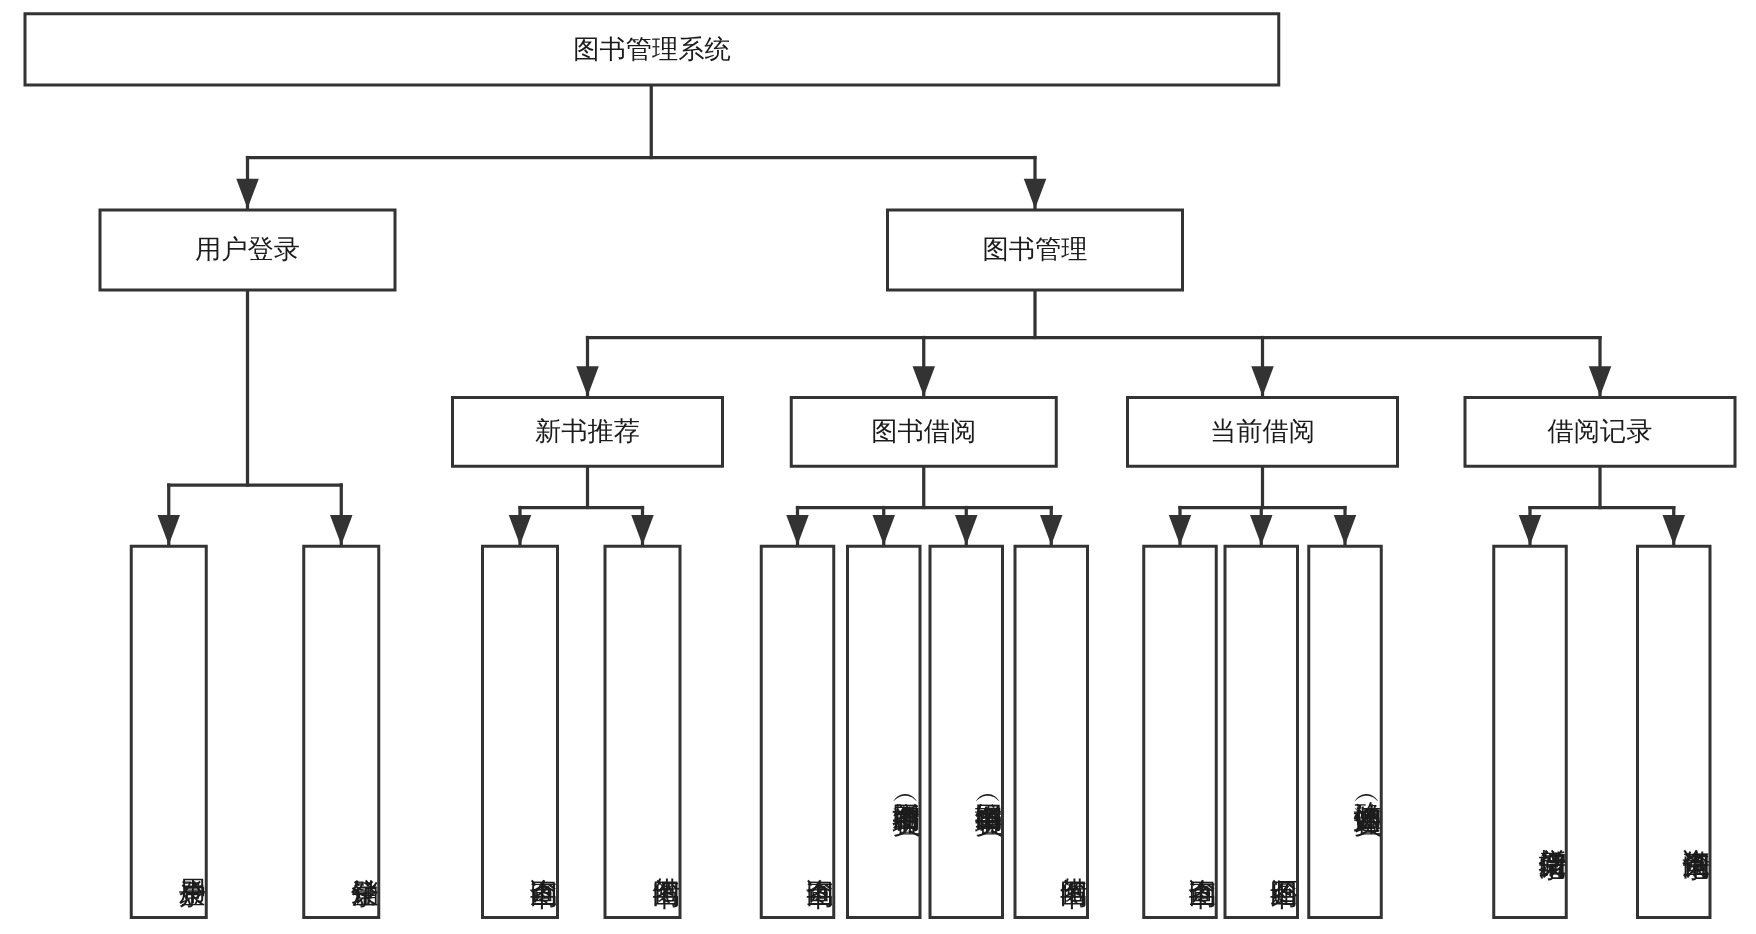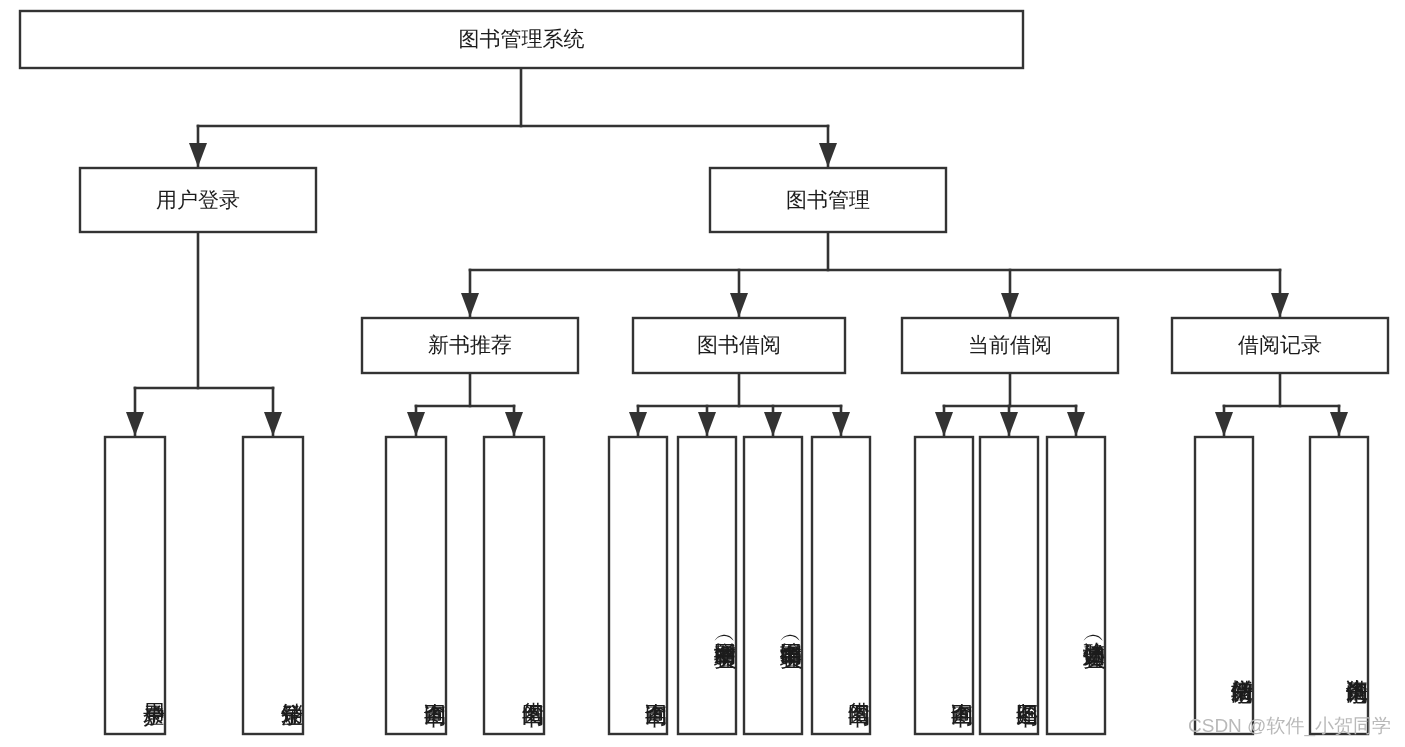--- a/index.html
+++ b/index.html
@@ -173,14 +173,13 @@
       <div class="node-label-v" style="left: 609px; top: 437px; width: 58px; height: 297px; padding-top: 101.62px;">查询图书</div>
       <div class="node-label-v" style="left: 678px; top: 437px; width: 58px; height: 297px; padding-top: 43.02px;">新增图书（管理员）</div>
       <div class="node-label-v" style="left: 744px; top: 437px; width: 58px; height: 297px; padding-top: 43.02px;">编辑图书（管理员）</div>
       <div class="node-label-v" style="left: 812px; top: 437px; width: 58px; height: 297px; padding-top: 101.62px;">借阅图书</div>
       <div class="node-label-v" style="left: 915px; top: 437px; width: 58px; height: 297px; padding-top: 101.62px;">查询图书</div>
       <div class="node-label-v" style="left: 980px; top: 437px; width: 58px; height: 297px; padding-top: 101.62px;">归还图书</div>
       <div class="node-label-v" style="left: 1047px; top: 437px; width: 58px; height: 297px; padding-top: 43.02px;">确认归还（管理员）</div>
       <div class="node-label-v" style="left: 1195px; top: 437px; width: 58px; height: 297px; padding-top: 78.18px;">新增借阅记录</div>
       <div class="node-label-v" style="left: 1310px; top: 437px; width: 58px; height: 297px; padding-top: 78.18px;">查询借阅记录</div>
     </div>
-  <div class="watermark">CSDN @软件_小贺同学</div>
 </div>
 
 </body></html>

